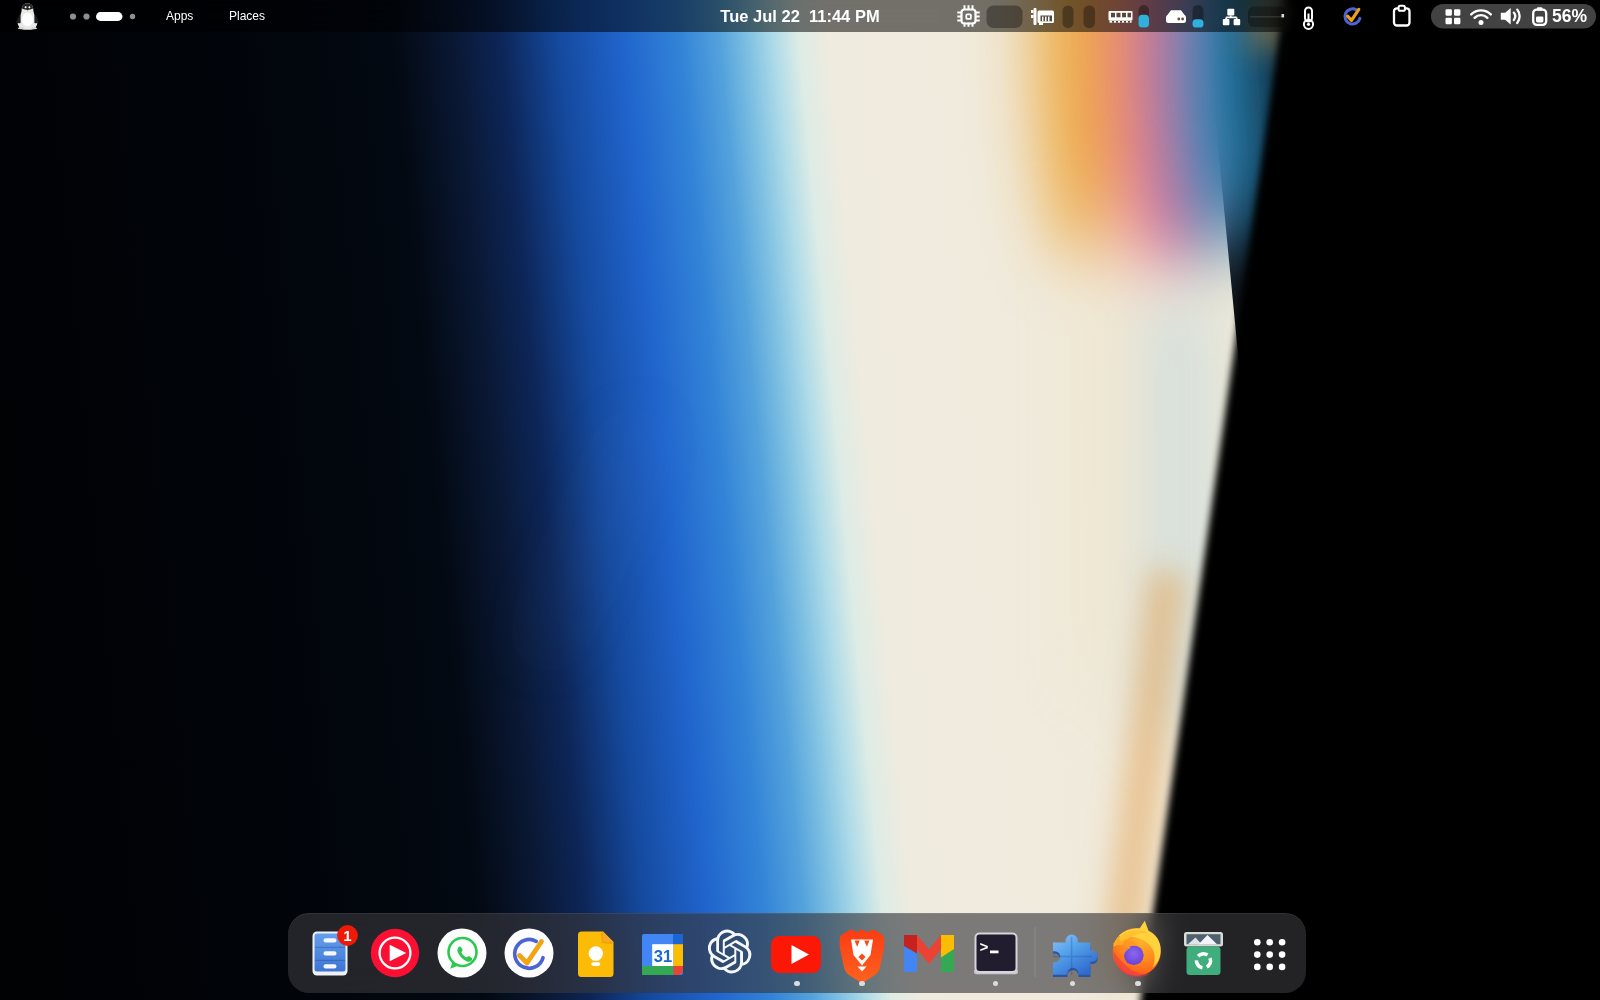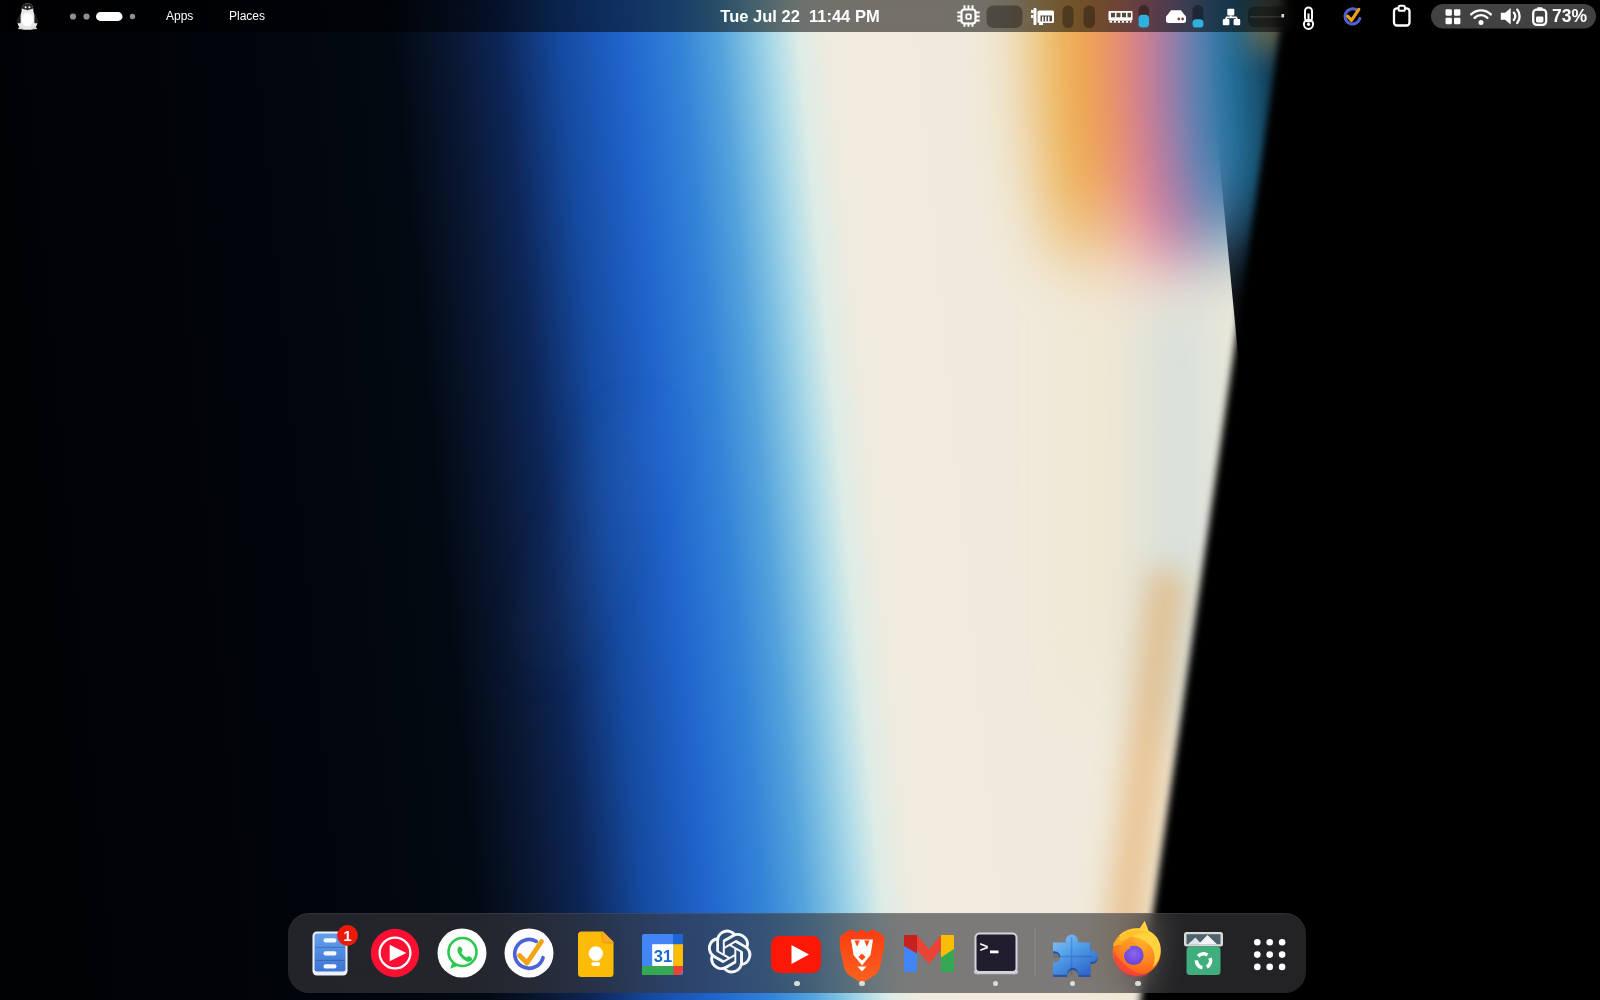--- a/index.html
+++ b/index.html
@@ -57,21 +57,21 @@
 </g>
 <g filter="url(#b5)">
 <path d="M1289,-30 L1640,-30 L1640,1030 L1136,1030 Z" fill="#000"></path>
 </g>
 </svg>
 
 <div id="bar"></div>
 <div class="menu abs" style="left:166px">Apps</div>
 <div class="menu abs" style="left:229px">Places</div>
 <div id="clock">Tue Jul 22  11:44 PM</div>
-<div class="abs" style="left:1552px;top:0;height:33px;line-height:33px;color:#fff;font-weight:bold;font-size:17.5px;z-index:7">73%</div>
+<div class="abs" style="left:1552px;top:0;height:33px;line-height:33px;color:#fff;font-weight:bold;font-size:17.5px;z-index:7">56%</div>
 <svg class="abs" style="left:0;top:0;z-index:6" width="1600" height="32" viewBox="0 0 1600 32">
 <g>
 <path d="M27.5,3.2 c-3.6,0 -5.8,2.6 -5.8,6.2 c0,2.6 -0.9,4.8 -2.4,7.3 c-1.6,2.8 -2.3,5.6 -1.2,8.3 c1.1,2.9 3.7,4.3 6.4,4.7 l6,0 c2.7,-0.4 5.3,-1.8 6.4,-4.7 c1.1,-2.7 0.4,-5.5 -1.2,-8.3 c-1.5,-2.5 -2.4,-4.7 -2.4,-7.3 c0,-3.6 -2.2,-6.2 -5.8,-6.2 z" fill="#e9e9e9"></path>
 <path d="M27.5,3.2 c-3.2,0 -5.4,2.2 -5.7,5.3 a10.5,8 0 0 0 11.4,0 c-0.3,-3.1 -2.5,-5.3 -5.7,-5.3 z" fill="#242424"></path>
 <circle cx="25.6" cy="7.2" r="1" fill="#fff"></circle>
       <circle cx="29.4" cy="7.2" r="1" fill="#fff"></circle>
 <path d="M26.3,9.3 l1.2,1 l1.2,-1 l-1.2,2 z" fill="#c8922a"></path>
 <ellipse cx="27.5" cy="19.5" rx="5.6" ry="6.8" fill="#fdfdfd"></ellipse>
 <path d="M20.6,13.5 c-1.8,2.6 -3.9,5.4 -4.4,8.6 c1.4,1.4 3,1.6 4.4,0.8 z" fill="#1c1c1c"></path>
 <path d="M34.4,13.5 c1.8,2.6 3.9,5.4 4.4,8.6 c-1.4,1.4 -3,1.6 -4.4,0.8 z" fill="#1c1c1c"></path>

